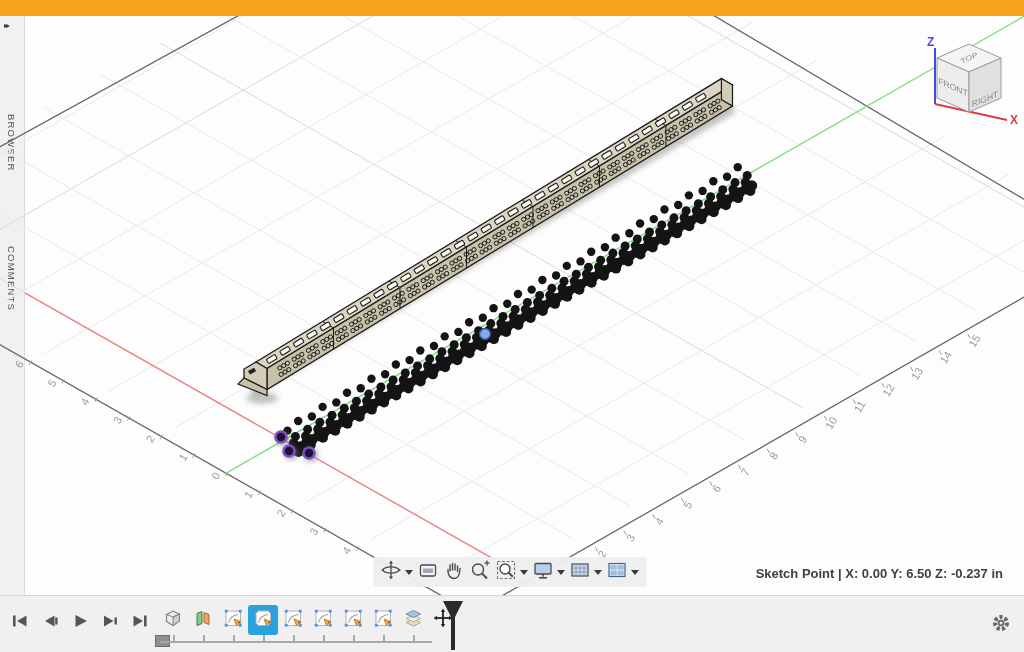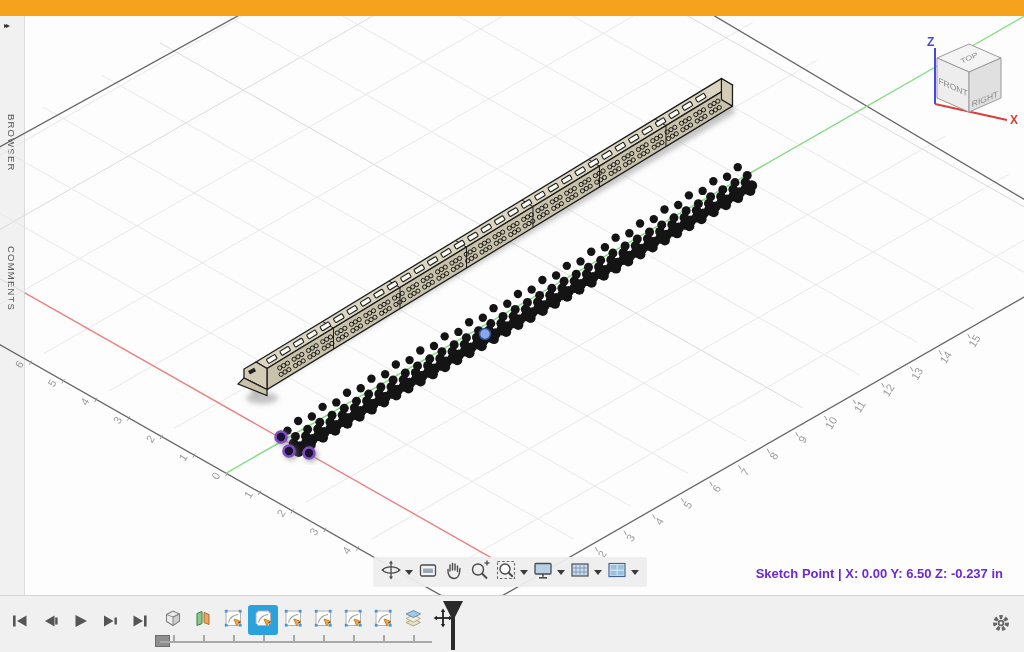--- a/index.html
+++ b/index.html
@@ -15,21 +15,21 @@
   
   #viewport{position:absolute;left:0;top:16px;width:1024px;height:579px;overflow:hidden;}
   #scene{position:absolute;left:0;top:0;}
   
   #viewcube{position:absolute;left:913px;top:8px;width:110px;height:100px;}
   
   #navbar{position:absolute;left:373px;top:541px;width:274px;height:30px;background:rgba(238,238,238,.95);border-radius:2px;display:flex;align-items:center;padding:0 5px;box-sizing:border-box;}
   .navbtn{display:flex;align-items:center;margin:0 2px;cursor:pointer;}
   .caret{width:0;height:0;border-left:4px solid transparent;border-right:4px solid transparent;border-top:5px solid #3a3a3a;margin-left:3px;}
   
-  #status{position:absolute;right:21px;top:550px;font-size:13px;font-weight:bold;color:#6d28d9;white-space:nowrap;text-align:right;}
+  #status{position:absolute;right:21px;top:550px;font-size:13px;font-weight:bold;color:#404040;white-space:nowrap;text-align:right;}
   
   #bottombar{position:absolute;left:0;top:595px;width:1024px;height:57px;background:#f0f0f0;border-top:1px solid #d4d4d4;box-sizing:border-box;}
   #playback{position:absolute;left:8px;top:14px;display:flex;gap:8px;}
   .pbtn{width:22px;height:22px;display:flex;align-items:center;justify-content:center;cursor:pointer;}
   #features{position:absolute;left:158px;top:9px;display:flex;align-items:flex-start;}
   .feat{width:30px;height:30px;display:flex;align-items:center;justify-content:center;cursor:pointer;border-radius:3px;}
   .feat.active{background:#2AA3DC;}
   #track{position:absolute;left:160px;top:45px;width:272px;height:2px;background:#a8a8a8;}
   #trackhandle{position:absolute;left:155px;top:39px;width:15px;height:12px;background:#8f8f8f;border:1px solid #6d6d6d;box-sizing:border-box;cursor:pointer;}
   .ticksub{position:absolute;top:39px;width:2px;height:7px;background:#a8a8a8;}

